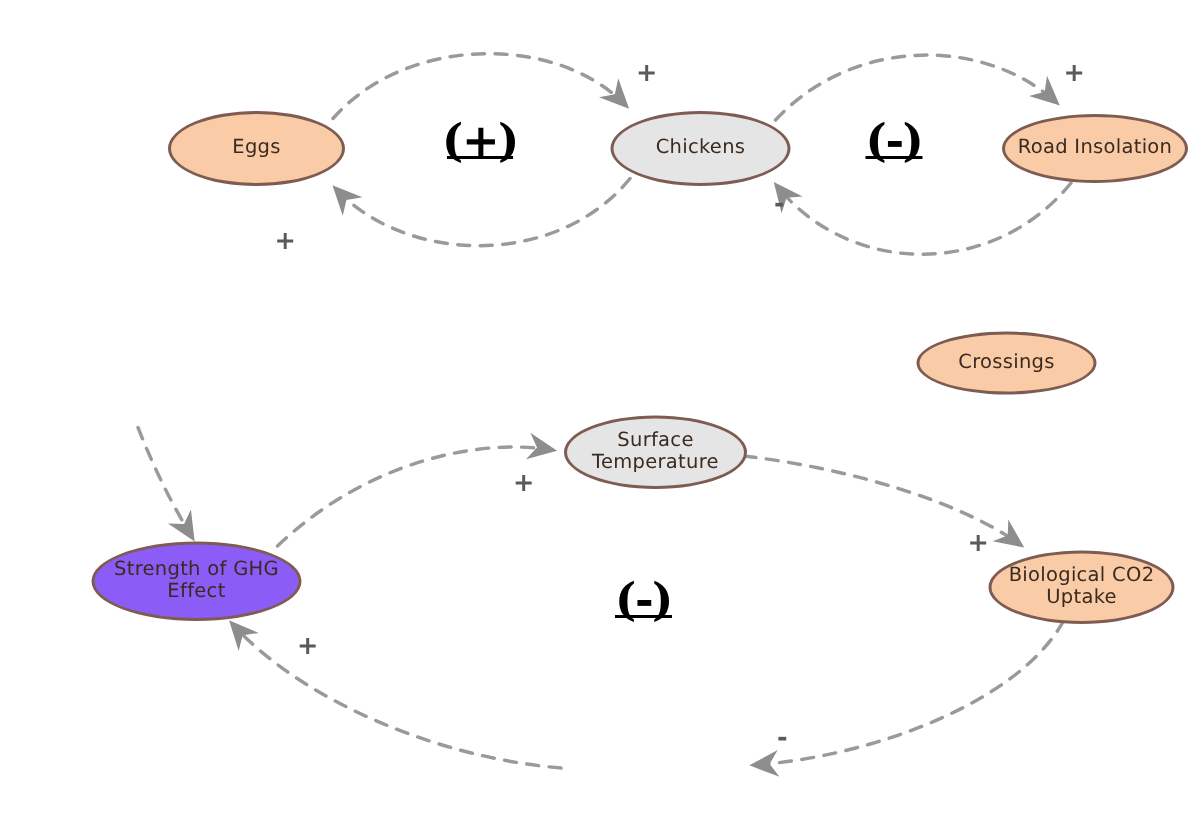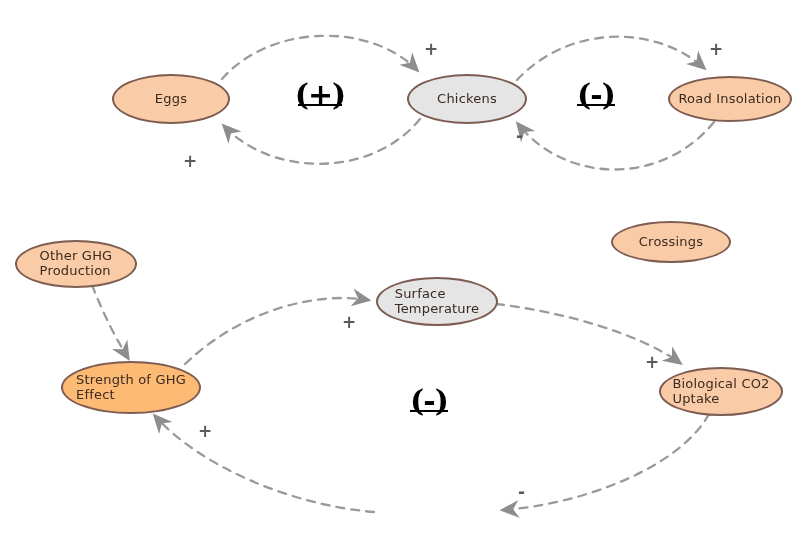--- a/index.html
+++ b/index.html
@@ -22,20 +22,21 @@
     left: 0;
     top: 0;
     width: 800px;
     height: 555px;
   }
   .node {
     position: absolute;
     display: flex;
     align-items: center;
     justify-content: center;
+    text-align: center;
     border-radius: 50%;
     background: #F9CCA7;
     border: 2px solid #7E5C52;
     box-sizing: border-box;
     color: #3a2a20;
     line-height: 1.12;
     letter-spacing: 0.2px;
     z-index: 3;
   }
   .node span {
@@ -98,30 +99,27 @@
 
 <div class="node" style="left: 112px; top: 74px; width: 118px; height: 50px; font-size: 13px; background: rgb(249, 204, 167); border-color: rgb(126, 92, 82);">
       <span>Eggs</span>
     </div>
     <div class="node" style="left: 407px; top: 74px; width: 120px; height: 50px; font-size: 13px; background: #e5e5e5; border-color: rgb(126, 92, 82);">
       <span>Chickens</span>
     </div>
     <div class="node" style="left: 668px; top: 76px; width: 124px; height: 46px; font-size: 13px; background: rgb(249, 204, 167); border-color: rgb(126, 92, 82);">
       <span>Road Insolation</span>
     </div>
-    <div class="node" style="left: 15px; top: 240px; width: 122px; height: 48px; font-size: 13px; background: rgb(249, 204, 167); border-color: rgb(126, 92, 82);">
-      <span>Other GHG<br>Production</span>
-    </div>
     <div class="node" style="left: 611px; top: 221px; width: 120px; height: 42px; font-size: 13px; background: rgb(249, 204, 167); border-color: rgb(126, 92, 82);">
       <span>Crossings</span>
     </div>
     <div class="node" style="left: 376px; top: 277px; width: 122px; height: 49px; font-size: 13px; background: #e5e5e5; border-color: rgb(126, 92, 82);">
       <span>Surface<br>Temperature</span>
     </div>
-    <div class="node" style="left: 61px; top: 361px; width: 140px; height: 53px; font-size: 13px; background: #fdba74; border-color: rgb(126, 92, 82);">
+    <div class="node" style="left: 61px; top: 361px; width: 140px; height: 53px; font-size: 13px; background: #8b5cf6; border-color: rgb(126, 92, 82);">
       <span>Strength of GHG<br>Effect</span>
     </div>
     <div class="node" style="left: 659px; top: 367px; width: 124px; height: 49px; font-size: 13px; background: rgb(249, 204, 167); border-color: rgb(126, 92, 82);">
       <span>Biological CO2<br>Uptake</span>
     </div>
     <div class="edge-sign" style="left: 424px; top: 41px; color: rgb(90, 90, 90);">+</div>
     <div class="edge-sign" style="left: 183px; top: 153px; color: rgb(90, 90, 90);">+</div>
     <div class="edge-sign" style="left: 709px; top: 41px; color: rgb(90, 90, 90);">+</div>
     <div class="edge-sign" style="left: 516px; top: 128px; color: rgb(90, 90, 90);">-</div>
     <div class="edge-sign" style="left: 342px; top: 314px; color: rgb(90, 90, 90);">+</div>

